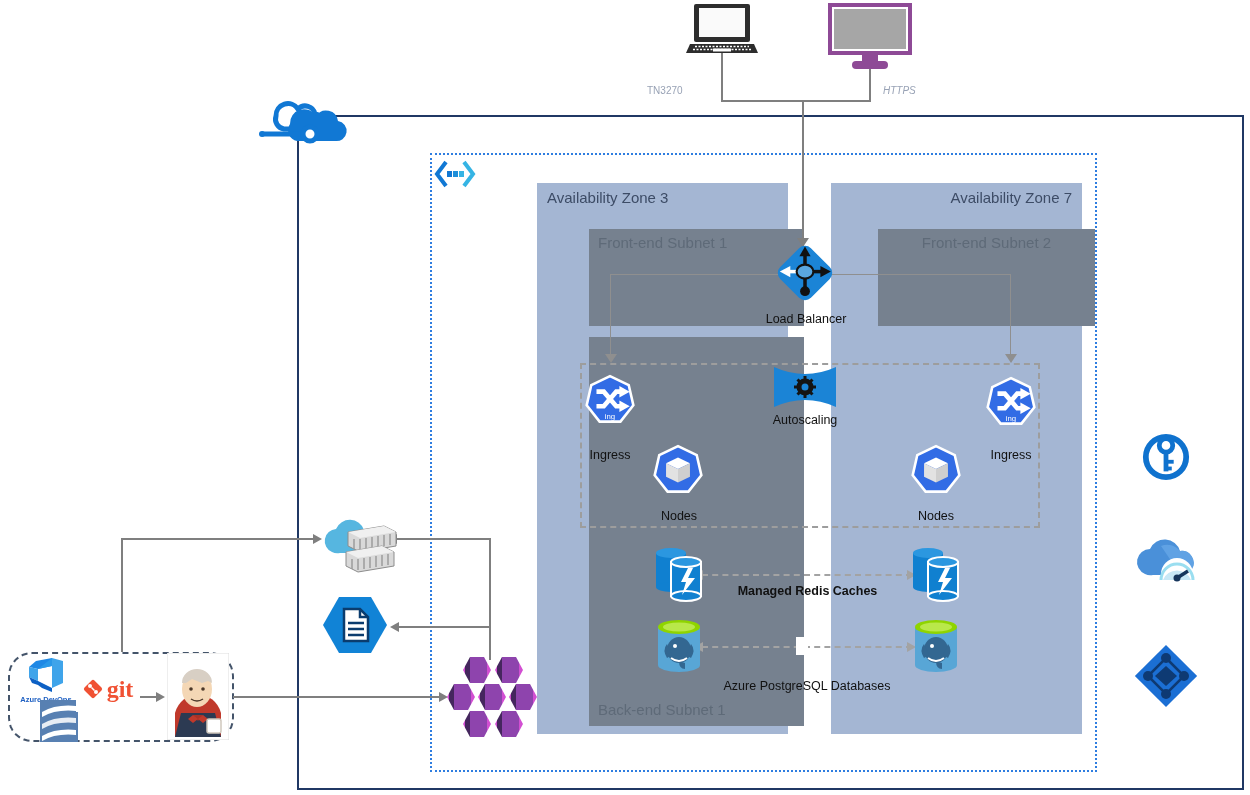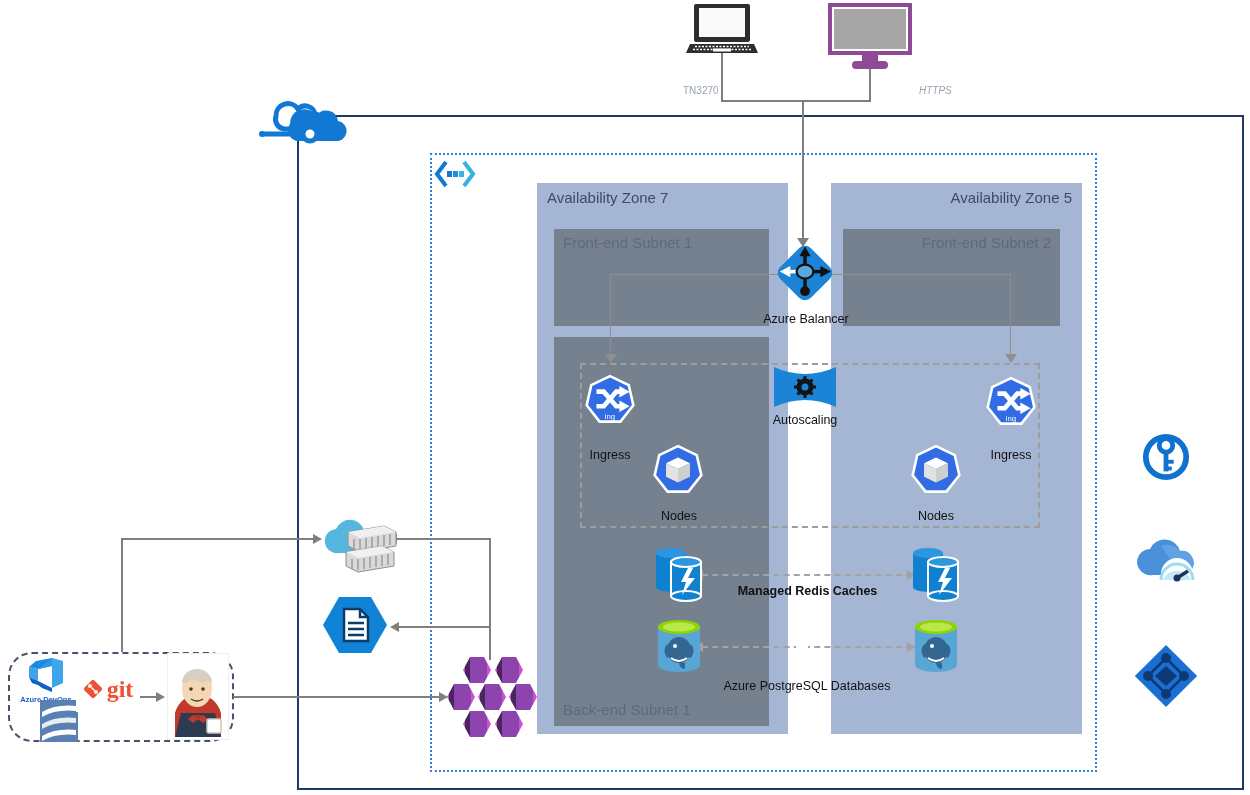--- a/index.html
+++ b/index.html
@@ -2,33 +2,33 @@
 <html><head>
 <meta charset="utf-8">
 <style>
   * { margin:0; padding:0; box-sizing:border-box; }
   html,body { background:#fff; }
   body { font-family:"Liberation Sans", sans-serif; }
   #canvas { position:relative; width:1250px; height:795px; background:#fff; overflow:hidden; }
   .abs { position:absolute; }
   .zone { background:#a4b6d3; }
   .zone-label { color:#3d4c66; font-size:15px; padding:6px 10px; }
-  .subnet { background:#76818f; position:absolute; }
+  .subnet { background:#76818f; position:absolute;margin-left:35px; }
   .subnet-label { color:#5e6a78; font-size:15px; padding:5px 9px; }
   .gline { background:#7f7f7f; position:absolute; z-index:4; }
   .tline { background:#8f8f8f; position:absolute; z-index:4; }
   .dash-h { position:absolute; border-top:2px dashed #a3a3a3; z-index:4; }
   .arr { position:absolute; width:0; height:0; z-index:5; }
   .arr-down { border-left:6px solid transparent; border-right:6px solid transparent; border-top:9px solid #7f7f7f; }
   .arr-right { border-top:5px solid transparent; border-bottom:5px solid transparent; border-left:9px solid #7f7f7f; }
   .arr-left { border-top:5px solid transparent; border-bottom:5px solid transparent; border-right:9px solid #7f7f7f; }
   .arr-right-lt { border-top:5px solid transparent; border-bottom:5px solid transparent; border-left:9px solid #a3a3a3; }
   .arr-left-lt { border-top:5px solid transparent; border-bottom:5px solid transparent; border-right:9px solid #a3a3a3; }
   .lbl { position:absolute; color:#111; font-size:12.5px; text-align:center; z-index:6; }
-  .devlbl { position:absolute; color:#98a2b5; font-size:10px; background:#fff; padding:0 2px; z-index:6;margin-left:36px; }
+  .devlbl { position:absolute; color:#98a2b5; font-size:10px; background:#fff; padding:0 2px; z-index:6; }
   .icon { position:absolute; z-index:5; }
   .hex { position:absolute; width:28px; height:26px;
          clip-path:polygon(25% 0,75% 0,100% 50%,75% 100%,25% 100%,0 50%);
          background:linear-gradient(90deg,#d24fd2 0 2px,#45265e 2px 7px,#8e44ad 7px 24px,#d24fd2 24px); }
 </style>
 </head>
 <body>
 
 <div id="canvas">
 
@@ -40,31 +40,31 @@
     <svg width="42" height="28" viewBox="0 0 42 28">
       <path d="M12,2 L3,14 L12,26" fill="none" stroke="#1178d4" stroke-width="4"></path>
       <path d="M30,2 L39,14 L30,26" fill="none" stroke="#35b4e4" stroke-width="4"></path>
       <rect x="13" y="11" width="5" height="6" fill="#1178d4"></rect>
       <rect x="19" y="11" width="5" height="6" fill="#1e8fd9"></rect>
       <rect x="25" y="11" width="5" height="6" fill="#35b4e4"></rect>
     </svg>
   </div>
 
   <div class="abs zone" style="left:537px;top:183px;width:251px;height:551px;z-index:2;">
-    <div class="zone-label">Availability Zone 7</div>
+    <div class="zone-label">Availability Zone 3</div>
   </div>
   <div class="abs zone" style="left:831px;top:183px;width:251px;height:551px;z-index:2;">
-    <div class="zone-label" style="text-align:right;">Availability Zone 5</div>
+    <div class="zone-label" style="text-align:right;">Availability Zone 7</div>
   </div>
 
   <div class="subnet" style="left:554px;top:229px;width:215px;height:97px;z-index:3;">
     <div class="subnet-label">Front-end Subnet 1</div>
   </div>
   <div class="subnet" style="left:843px;top:229px;width:217px;height:97px;z-index:3;">
-    <div class="subnet-label" style="text-align:right;">Front-end Subnet 2</div>
+    <div class="subnet-label" style="text-align:center;">Front-end Subnet 2</div>
   </div>
   <div class="subnet" style="left:554px;top:337px;width:215px;height:389px;z-index:3;">
     <div class="subnet-label" style="position:absolute;bottom:3px;left:0;">Back-end Subnet 1</div>
   </div>
 
   <div class="gline" style="left:721px;top:48px;width:2px;height:54px;"></div>
   <div class="gline" style="left:869px;top:58px;width:2px;height:44px;"></div>
   <div class="gline" style="left:721px;top:100px;width:150px;height:2px;"></div>
   <div class="gline" style="left:802px;top:100px;width:2px;height:138px;"></div>
   <div class="arr arr-down" style="left:797px;top:238px;"></div>
@@ -137,21 +137,21 @@
       <polygon points="50,12 42,26 58,26" fill="#111"></polygon>
       <line x1="58" y1="48" x2="74" y2="48" stroke="#111" stroke-width="5"></line>
       <polygon points="87,48 72,40 72,56" fill="#111"></polygon>
       <line x1="42" y1="48" x2="28" y2="48" stroke="#fff" stroke-width="5"></line>
       <polygon points="14,48 29,40 29,56" fill="#fff"></polygon>
       <line x1="50" y1="56" x2="50" y2="70" stroke="#111" stroke-width="5"></line>
       <circle cx="50" cy="76" r="7" fill="#111"></circle>
       <ellipse cx="50" cy="48" rx="12" ry="10" fill="#5aa7e0" stroke="#111" stroke-width="3"></ellipse>
     </svg>
   </div>
-  <div class="lbl" style="left:736px;top:312px;width:140px;">Azure Balancer</div>
+  <div class="lbl" style="left:736px;top:312px;width:140px;">Load Balancer</div>
 
   <div class="icon" style="left:773px;top:366px;">
     <svg width="64" height="42" viewBox="0 0 64 42">
       <path d="M1,1 Q32,15 63,1 L63,41 Q32,27 1,41 Z" fill="#1b84d6"></path>
       <circle cx="32" cy="21" r="6" fill="none" stroke="#141414" stroke-width="5"></circle>
       <g stroke="#141414" stroke-width="3">
         <line x1="32" y1="10" x2="32" y2="14"></line>
           <line x1="32" y1="28" x2="32" y2="32"></line>
         <line x1="21" y1="21" x2="25" y2="21"></line>
           <line x1="39" y1="21" x2="43" y2="21"></line>

